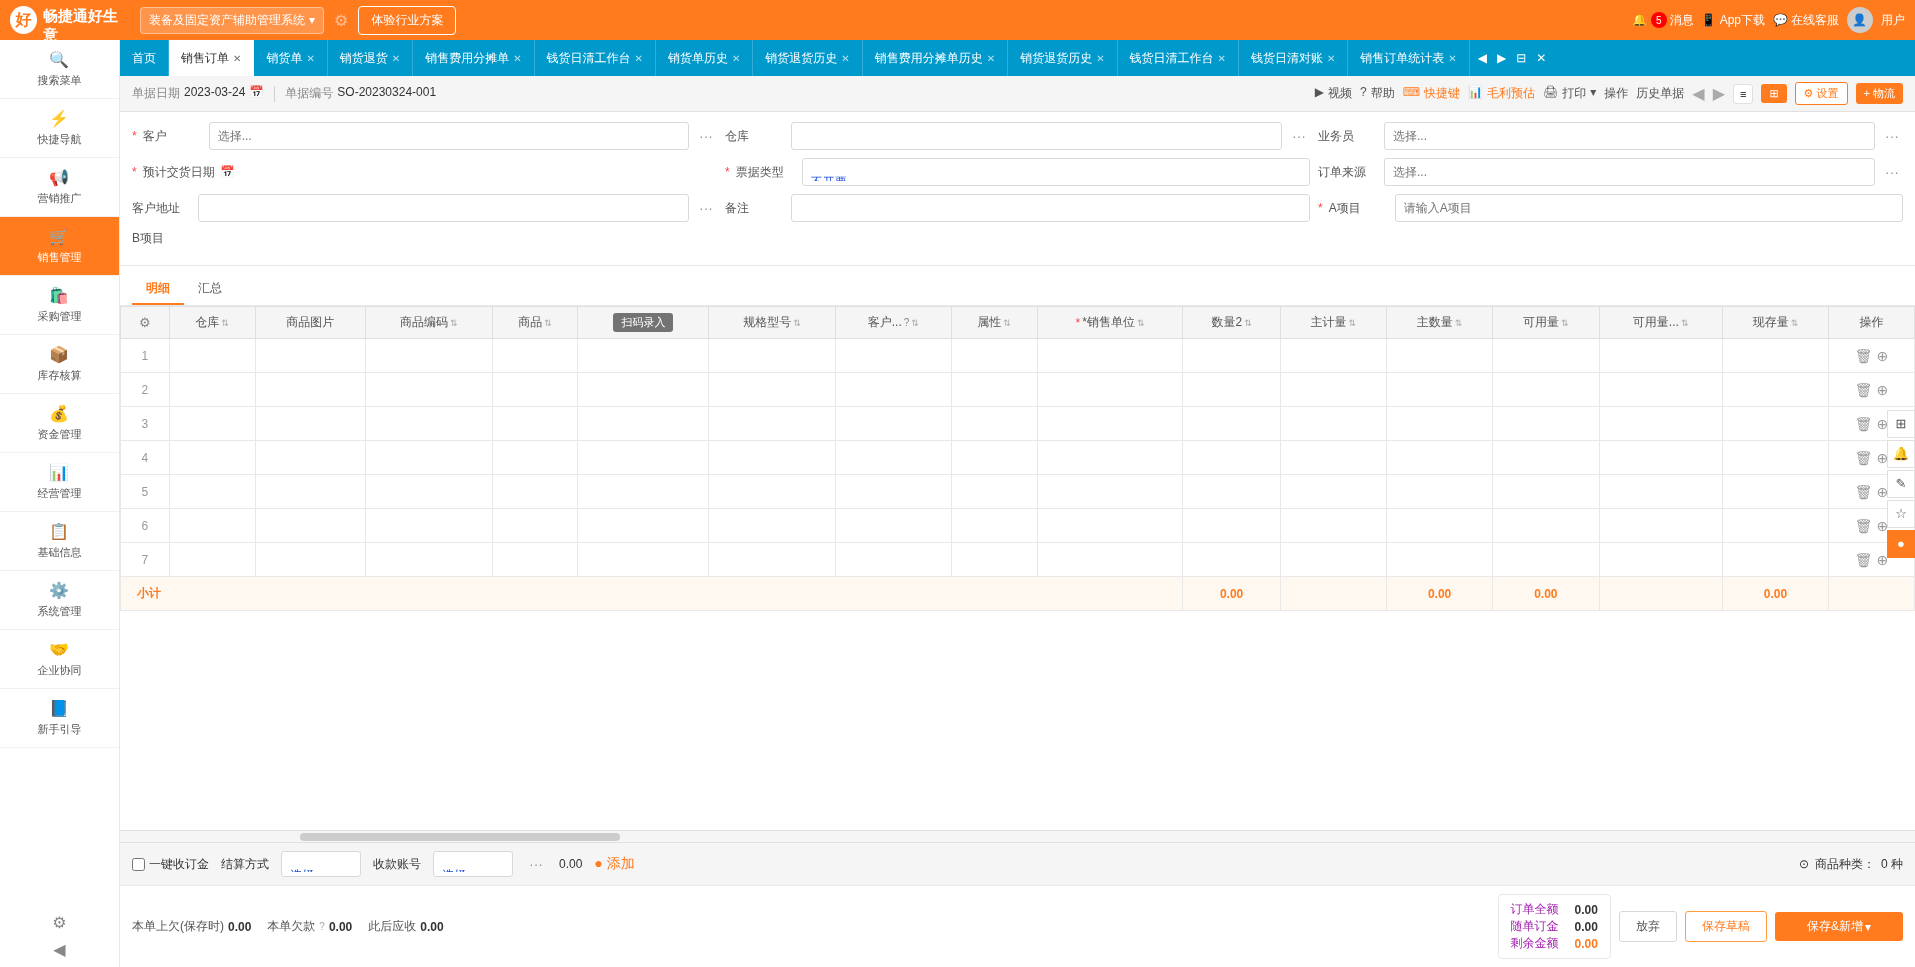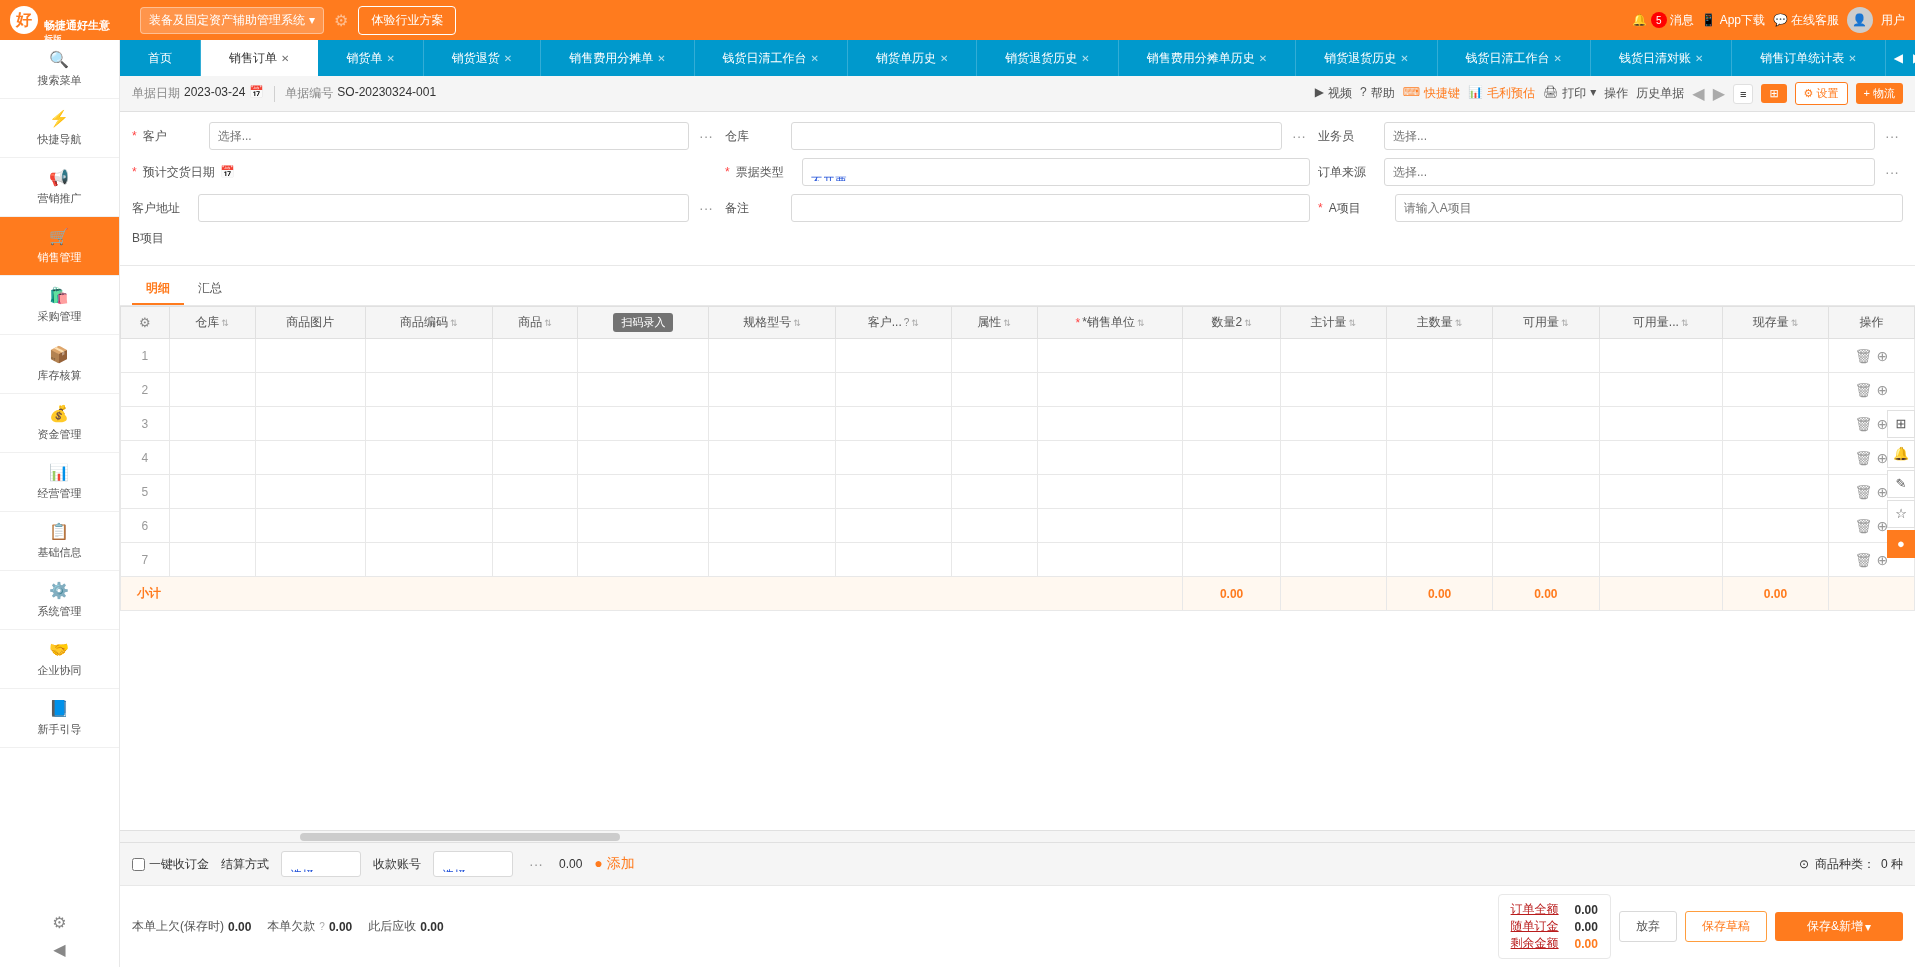--- a/index.html
+++ b/index.html
@@ -150,21 +150,21 @@
     
     .nav-tabs {
       background: #0099cc;
       display: flex;
       align-items: center;
       height: 36px;
       overflow: hidden;
       flex-shrink: 0;
     }
     .nav-tab {
-      padding: 0 28px;
+      padding: 0 12px;
       height: 36px;
       display: flex;
       align-items: center;
       gap: 4px;
       color: #fff;
       font-size: 12px;
       cursor: pointer;
       white-space: nowrap;
       border-right: 1px solid rgba(255,255,255,0.2);
     }
@@ -385,21 +385,21 @@
     .bottom-label { color: #555; }
     .bottom-value { color: #333; font-weight: bold; }
     .total-box {
       background: #fff;
       border: 1px solid #e8e8e8;
       border-radius: 4px;
       padding: 6px 12px;
       font-size: 12px;
     }
     .total-row { display: flex; align-items: center; justify-content: space-between; gap: 16px; }
-    .total-label { color: #b91c1c; text-decoration: underline; }
+    .total-label { color: #a21caf; }
     .total-value { color: #333; font-weight: bold; }
     .total-value.orange { color: #ff7b1e; }
 
     .btn-discard {
       border: 1px solid #d9d9d9;
       background: #fff;
       color: #555;
       padding: 6px 16px;
       border-radius: 3px;
       cursor: pointer;
@@ -508,21 +508,21 @@
       padding: 2px 4px;
     }
   </style>
 </head>
 <body>
 
 <div class="top-bar">
   <div class="logo-area">
     <div class="logo-icon">好</div>
     <div>
-      <div style="font-size:11px;font-weight:bold;margin-top:24px;">畅捷通好生意</div>
+      <div style="font-size:15px;font-weight:bold;margin-top:24px;">畅捷通好生意</div>
       <div style="font-size:9px;opacity:0.85;">标版</div>
     </div>
   </div>
   <div class="system-selector">
     <span>装备及固定资产辅助管理系统</span>
     <span>▾</span>
   </div>
   <span style="color:rgba(255,255,255,0.5);font-size:16px;">⚙</span>
   <button class="btn-orange" style="border:1px solid #fff;">体验行业方案</button>
   <div class="top-actions">

